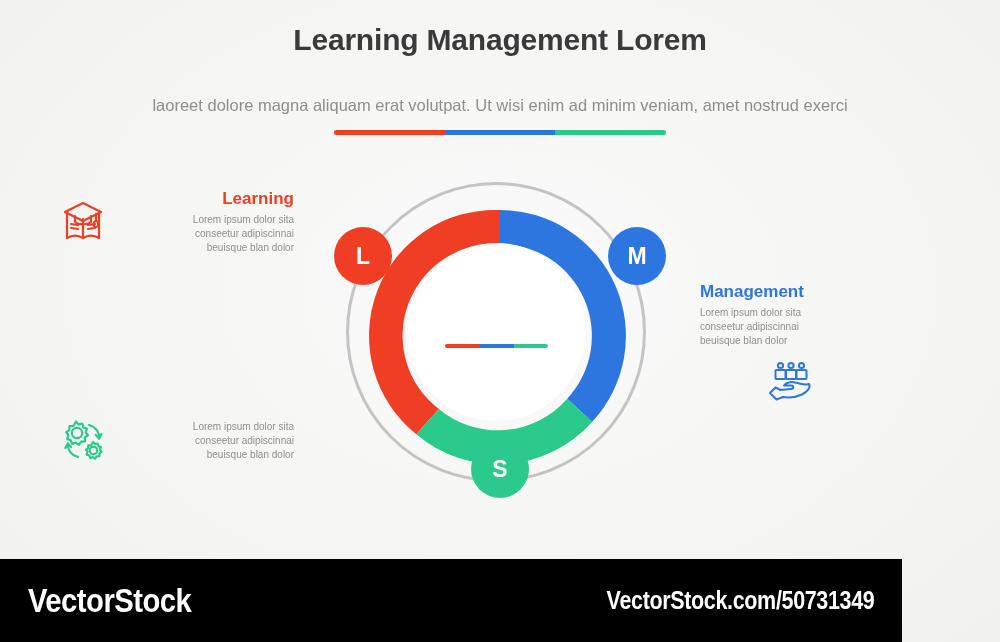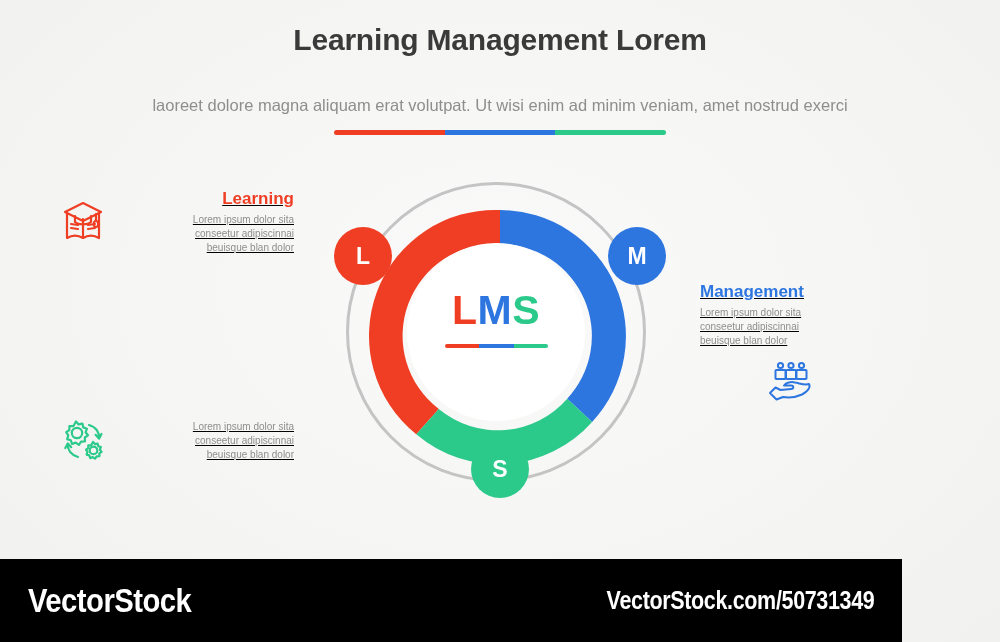--- a/index.html
+++ b/index.html
@@ -139,21 +139,21 @@
   .block-left  { flex-direction: row; }
   .block-right { flex-direction: column; }
   .icon-box {
     width: 62px;
     height: 62px;
     flex: 0 0 62px;
     display: flex;
     align-items: center;
     justify-content: center;
   }
-  .txt { width: 180px; text-decoration: underline; }
+  .txt { width: 180px; }
   .txt-left  { text-align: right; }
   .txt-right { text-align: left; }
   .block-title {
     font-size: 17px;
     font-weight: bold;
     margin: 0 0 4px 0;
     line-height: 1.1;
   }
   .block-desc {
     font-size: 10px;
@@ -227,21 +227,20 @@
 
       <path d="M 168 42 A 126 126 0 0 0 84.3 266.3 L 106.8 241.0 A 92 92 0 0 1 168 76 Z" fill="#ef3e23"></path>
 
       <path d="M 168 42 A 126 126 0 0 1 260.1 253.9 L 235.2 230.7 A 92 92 0 0 0 168 76 Z" fill="#2d76e0"></path>
 
       <path d="M 260.1 253.9 A 126 126 0 0 1 84.3 266.3 L 106.8 241.0 A 92 92 0 0 0 235.2 230.7 Z" fill="#2bc98a"></path>
     </svg>
 
     <div class="inner-disc"></div>
 
-    <div class="lms-label"><span style="color:#ef3e23">L</span><span style="color:#2d76e0">M</span><span style="color:#2bc98a">S</span></div>
 
     <div class="lms-underline">
       <span style="background:#ef3e23"></span>
       <span style="background:#2d76e0"></span>
       <span style="background:#2bc98a"></span>
     </div>
 
     <div class="badge badge-l" style="background:#ef3e23">L</div>
     <div class="badge badge-m" style="background:#2d76e0">M</div>
     <div class="badge badge-s" style="background:#2bc98a">S</div>

